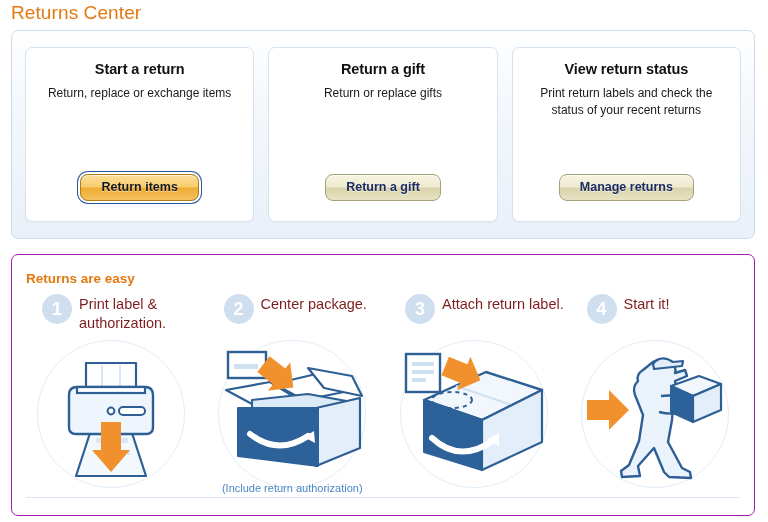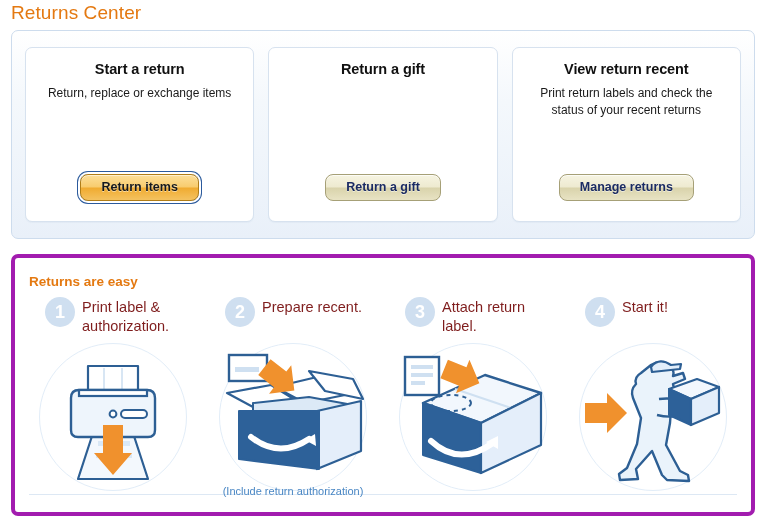--- a/index.html
+++ b/index.html
@@ -99,21 +99,21 @@
     color: #1b2b63;
     box-shadow: inset 0 1px 0 rgba(255,255,255,.7);
     text-shadow: 0 1px 0 rgba(255,255,255,.5);
   }
 
   
   .easy-panel {
     position: absolute;
     left: 11px; top: 254px;
     width: 744px; height: 262px;
-    border: 4px solid #a21caf;
+    border: 1px solid #a21caf;
     border-radius: 7px;
     background: #ffffff;
     box-sizing: border-box;
     overflow: hidden;
   }
   .easy-title {
     font-size: 13.5px;
     font-weight: bold;
     color: #e47911;
     margin: 16px 0 0 14px;
@@ -199,27 +199,28 @@
       <div class="card">
         <div class="card-title">Start a return</div>
         <div class="card-desc">Return, replace or exchange items</div>
         <div class="card-btn-wrap">
           <span class="btn btn-orange">Return items</span>
         </div>
       </div>
 
       <div class="card">
         <div class="card-title">Return a gift</div>
+        <div class="card-desc">Return or replace gifts</div>
         <div class="card-btn-wrap">
           <span class="btn btn-beige">Return a gift</span>
         </div>
       </div>
 
       <div class="card">
-        <div class="card-title">View return recent</div>
+        <div class="card-title">View return status</div>
         <div class="card-desc">Print return labels and check the status of your recent returns</div>
         <div class="card-btn-wrap">
           <span class="btn btn-beige">Manage returns</span>
         </div>
       </div>
 
     </div>
   </div>
 
   <div class="easy-panel">
@@ -250,21 +251,21 @@
             <rect x="83" y="69" width="26" height="8" rx="4" fill="#ffffff" stroke="#2d5f94" stroke-width="2"></rect>
 
             <polygon points="65,84 85,84 85,112 94,112 75,134 56,112 65,112" fill="#f0912d"></polygon>
           </svg>
         </div>
       </div>
 
       <div class="step">
         <div class="step-head">
           <div class="step-num">2</div>
-          <div class="step-label">Prepare recent.</div>
+          <div class="step-label">Center package.</div>
         </div>
         <div class="step-art">
           <div class="art-circle"></div>
           <svg class="art-svg" width="160" height="150" viewBox="0 0 160 150">
 
             <polygon points="62,46 104,36 132,54 92,62" fill="#ffffff" stroke="#2d5f94" stroke-width="2.2" stroke-linejoin="round"></polygon>
             <polygon points="96,30 140,38 150,58 112,50" fill="#ffffff" stroke="#2d5f94" stroke-width="2.2" stroke-linejoin="round"></polygon>
 
             <polygon points="14,52 58,44 84,60 40,66" fill="#ffffff" stroke="#2d5f94" stroke-width="2.2" stroke-linejoin="round"></polygon>
 

